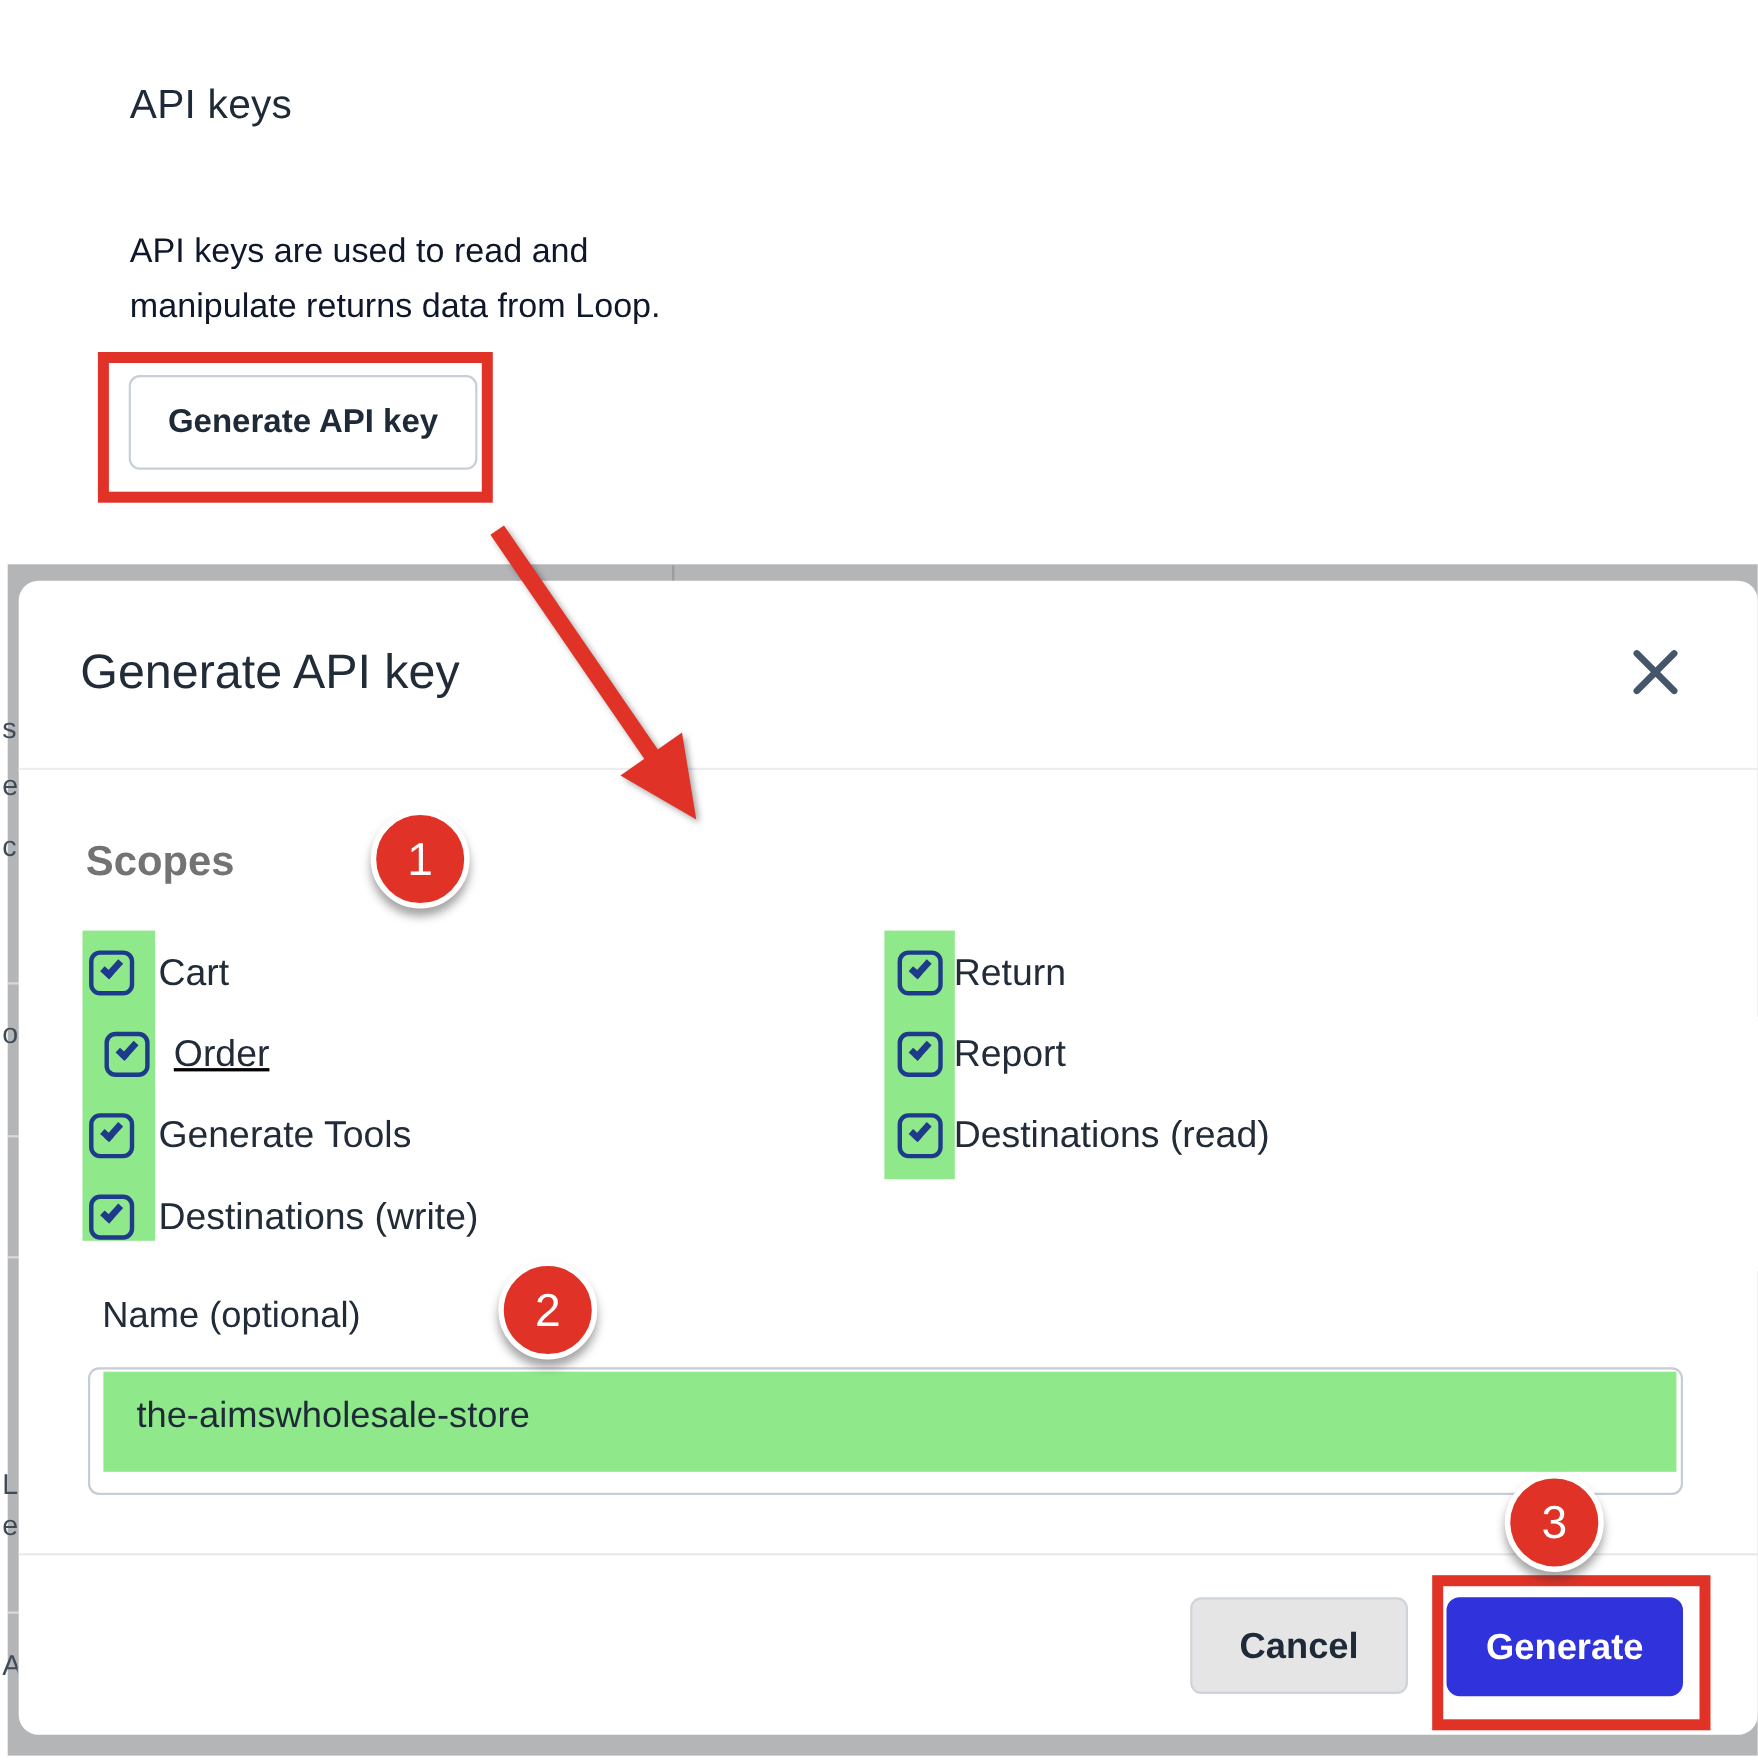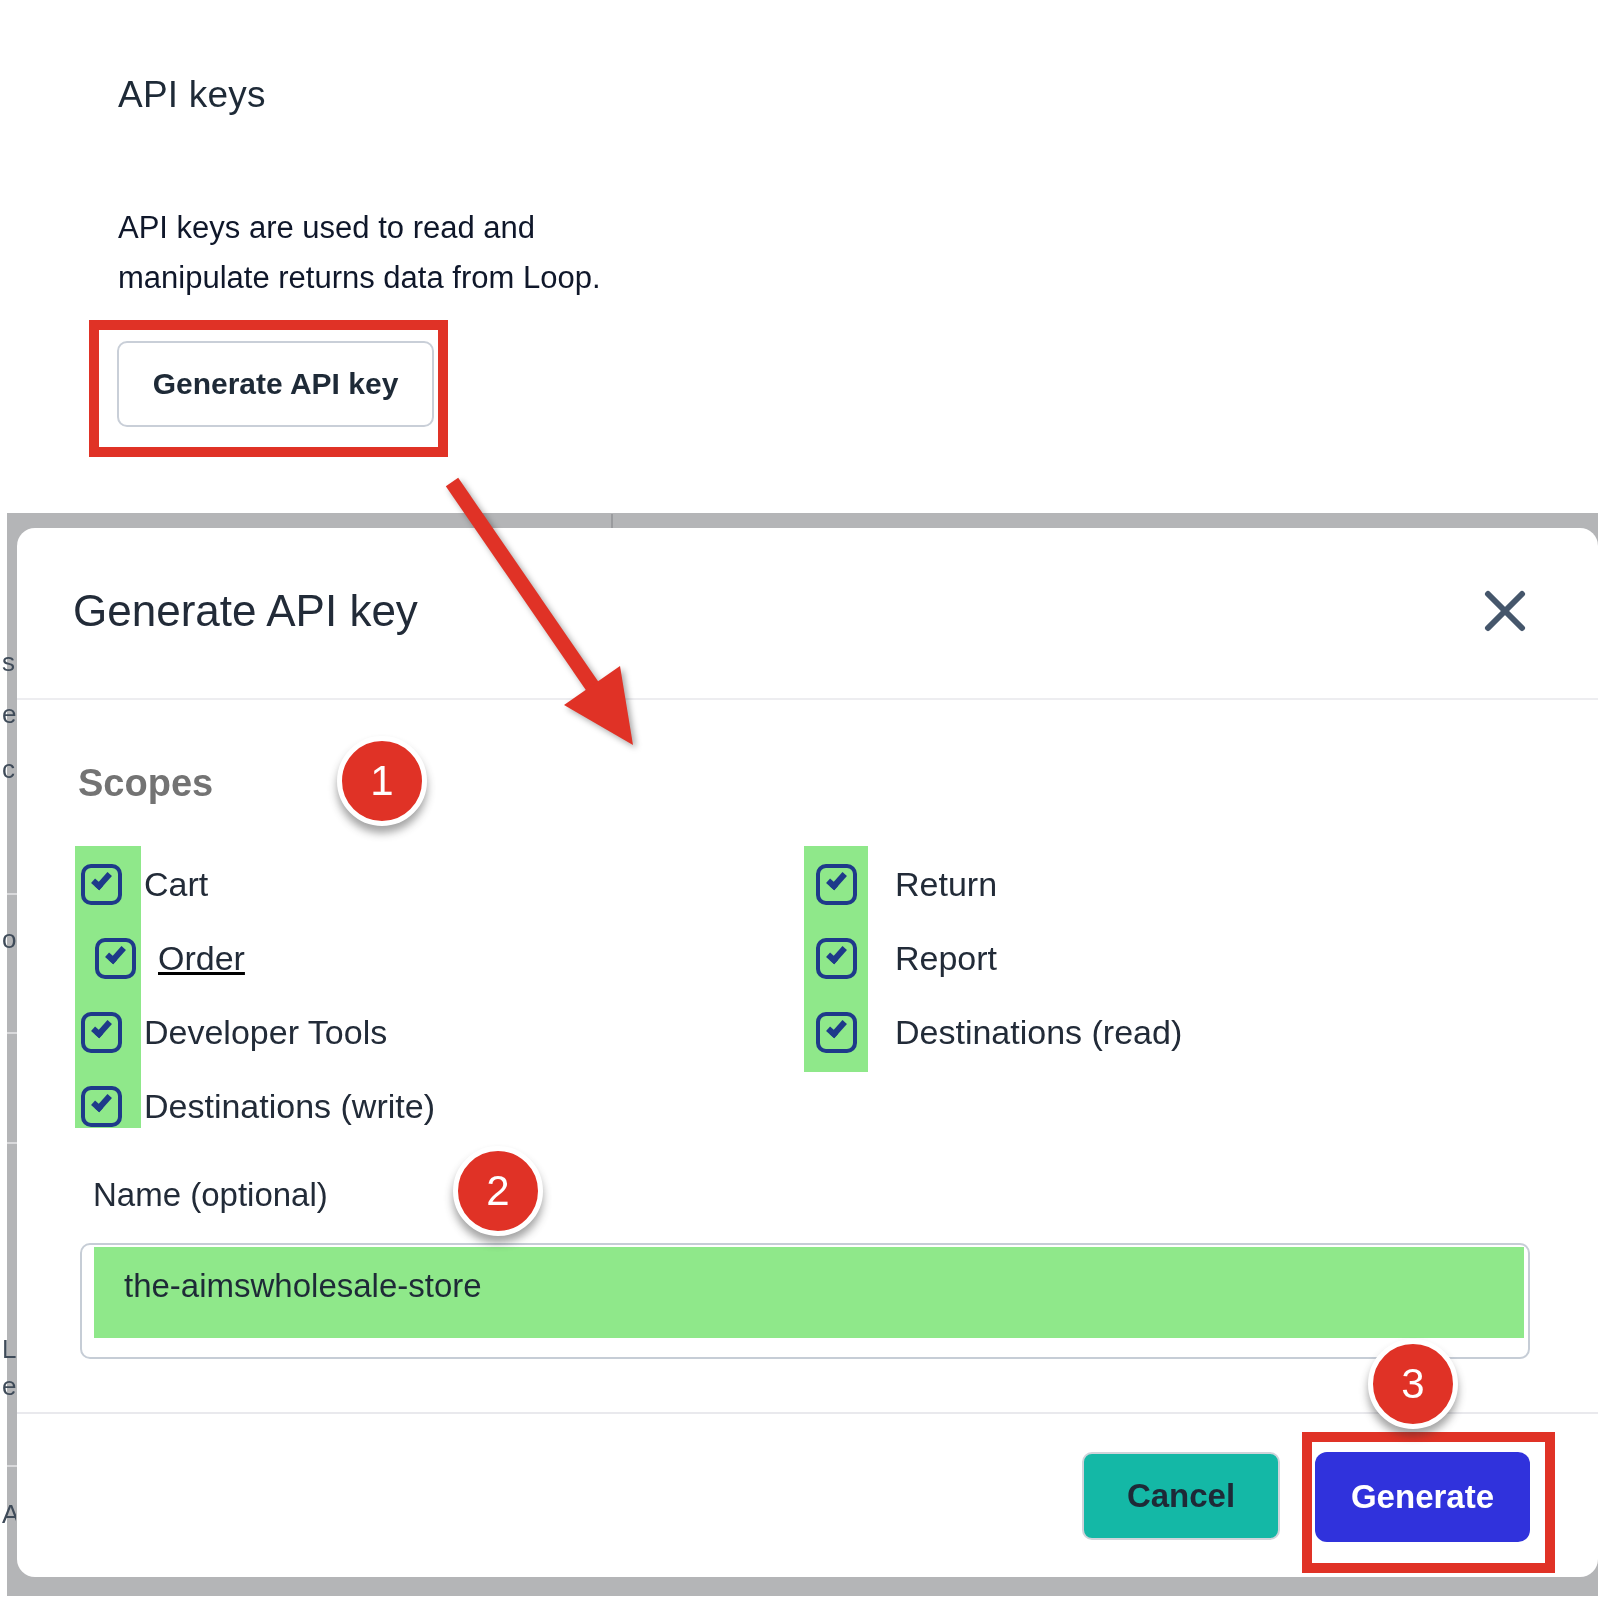--- a/index.html
+++ b/index.html
@@ -45,32 +45,32 @@
   .hl-strip.left  { left:58px; top:318px; width:66px; height:282px; }
   .hl-strip.right { left:787px; top:318px; width:64px; height:226px; }
 
   .cb-row { position:absolute; height:42px; display:flex; align-items:center; }
   .checkbox { width:41px; height:41px; border:4px solid #1e3a8a; border-radius:10px;
     position:relative; flex:0 0 auto; background:transparent; cursor:pointer; }
   .checkmark { position:absolute; left:7px; top:6px; width:19px; height:11px;
     border-left:6px solid #1e3a8a; border-bottom:6px solid #1e3a8a; transform:rotate(-48deg); }
   .cb-label { font-size:34px; color:#222b38; white-space:nowrap; cursor:default; }
   .cb-row.l .cb-label { margin-left:22px; }
-  .cb-row.r .cb-label { margin-left:38px; }
+  .cb-row.r .cb-label { margin-left:10px; }
 
   .name-label { position:absolute; left:66px; top:648px; font-size:33px; color:#222b38;margin-left:10px; }
   .name-input { position:absolute; left:63px; top:715px; width:1450px; height:116px;
     background:#fff; border:2px solid #c6cdd6; border-radius:10px; cursor:text; }
   .name-input .green-fill { position:absolute; left:12px; top:2px; right:4px; bottom:19px;
     background:#8fe88a; }
   .name-input .value { position:absolute; left:42px; top:22px; font-size:33px; color:#1e2a37; }
 
   .ftr-divider { position:absolute; left:0; top:884px; width:100%; height:2px; background:#e9e9ed; }
   .cancel-btn { position:absolute; left:1065px; top:924px; width:198px; height:88px;
-    background:#14b8a6; border:2px solid #cfd4da; border-radius:10px; font-size:33px;
+    background:#e5e5e5; border:2px solid #cfd4da; border-radius:10px; font-size:33px;
     font-weight:600; color:#1e2a37; cursor:pointer; font-family:"Liberation Sans", sans-serif; }
   .redbox-3 { position:absolute; left:1285px; top:904px; width:253px; height:141px;
     border:10px solid #e03226; z-index:55; }
   .generate-btn { position:absolute; left:1298px; top:924px; width:215px; height:90px;
     background:#3032dc; border:none; border-radius:12px; font-size:33px; font-weight:600;
     color:#fff; cursor:pointer; font-family:"Liberation Sans", sans-serif; }
 
   
   .badge { position:absolute; width:90px; height:90px; border-radius:50%;
     background:#e03226; border:5px solid #fff; color:#fff; font-size:42px;
@@ -135,21 +135,21 @@
     <div class="cb-row l" style="left:78px; top:409px;text-decoration:underline;">
       <span class="checkbox">
           <span class="checkmark"></span>
         </span>
       <span class="cb-label">Order</span>
     </div>
     <div class="cb-row l" style="left:64px; top:483px;">
       <span class="checkbox">
           <span class="checkmark"></span>
         </span>
-      <span class="cb-label">Developer Tools</span>
+      <span class="cb-label">Generate Tools</span>
     </div>
     <div class="cb-row l" style="left:64px; top:557px;">
       <span class="checkbox">
           <span class="checkmark"></span>
         </span>
       <span class="cb-label">Destinations (write)</span>
     </div>
 
     <div class="cb-row r" style="left:799px; top:335px;">
       <span class="checkbox">

